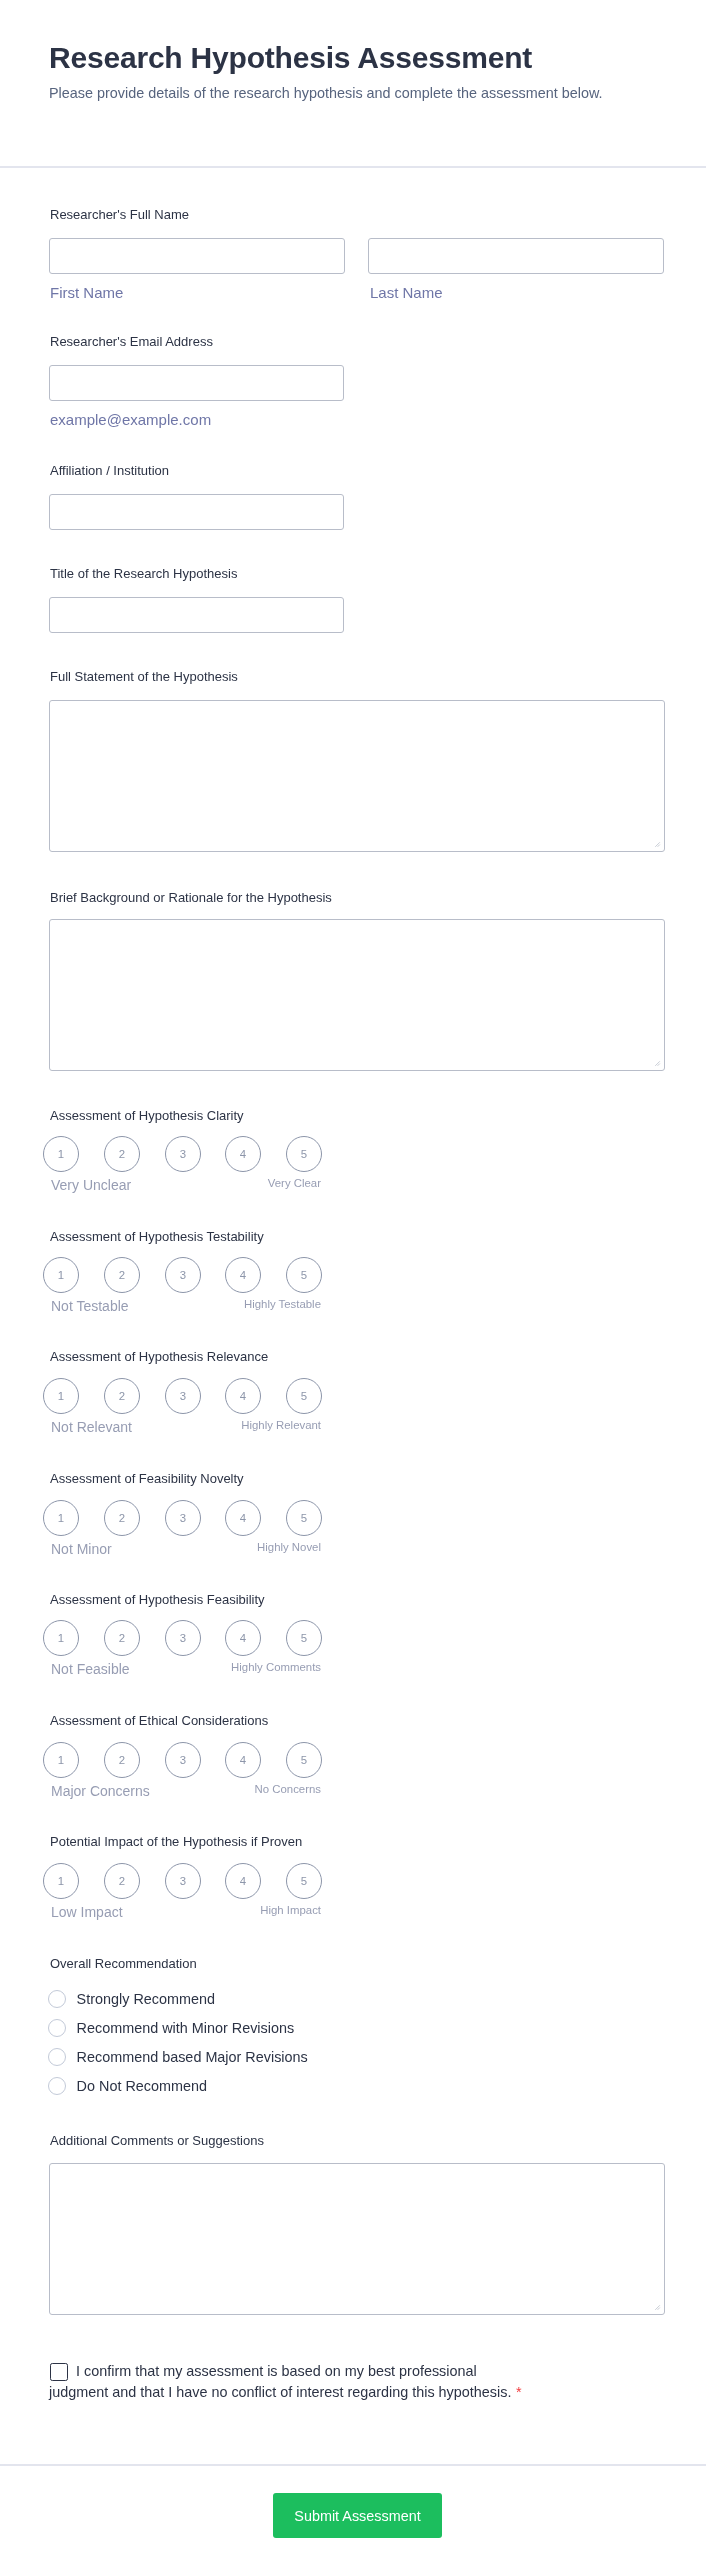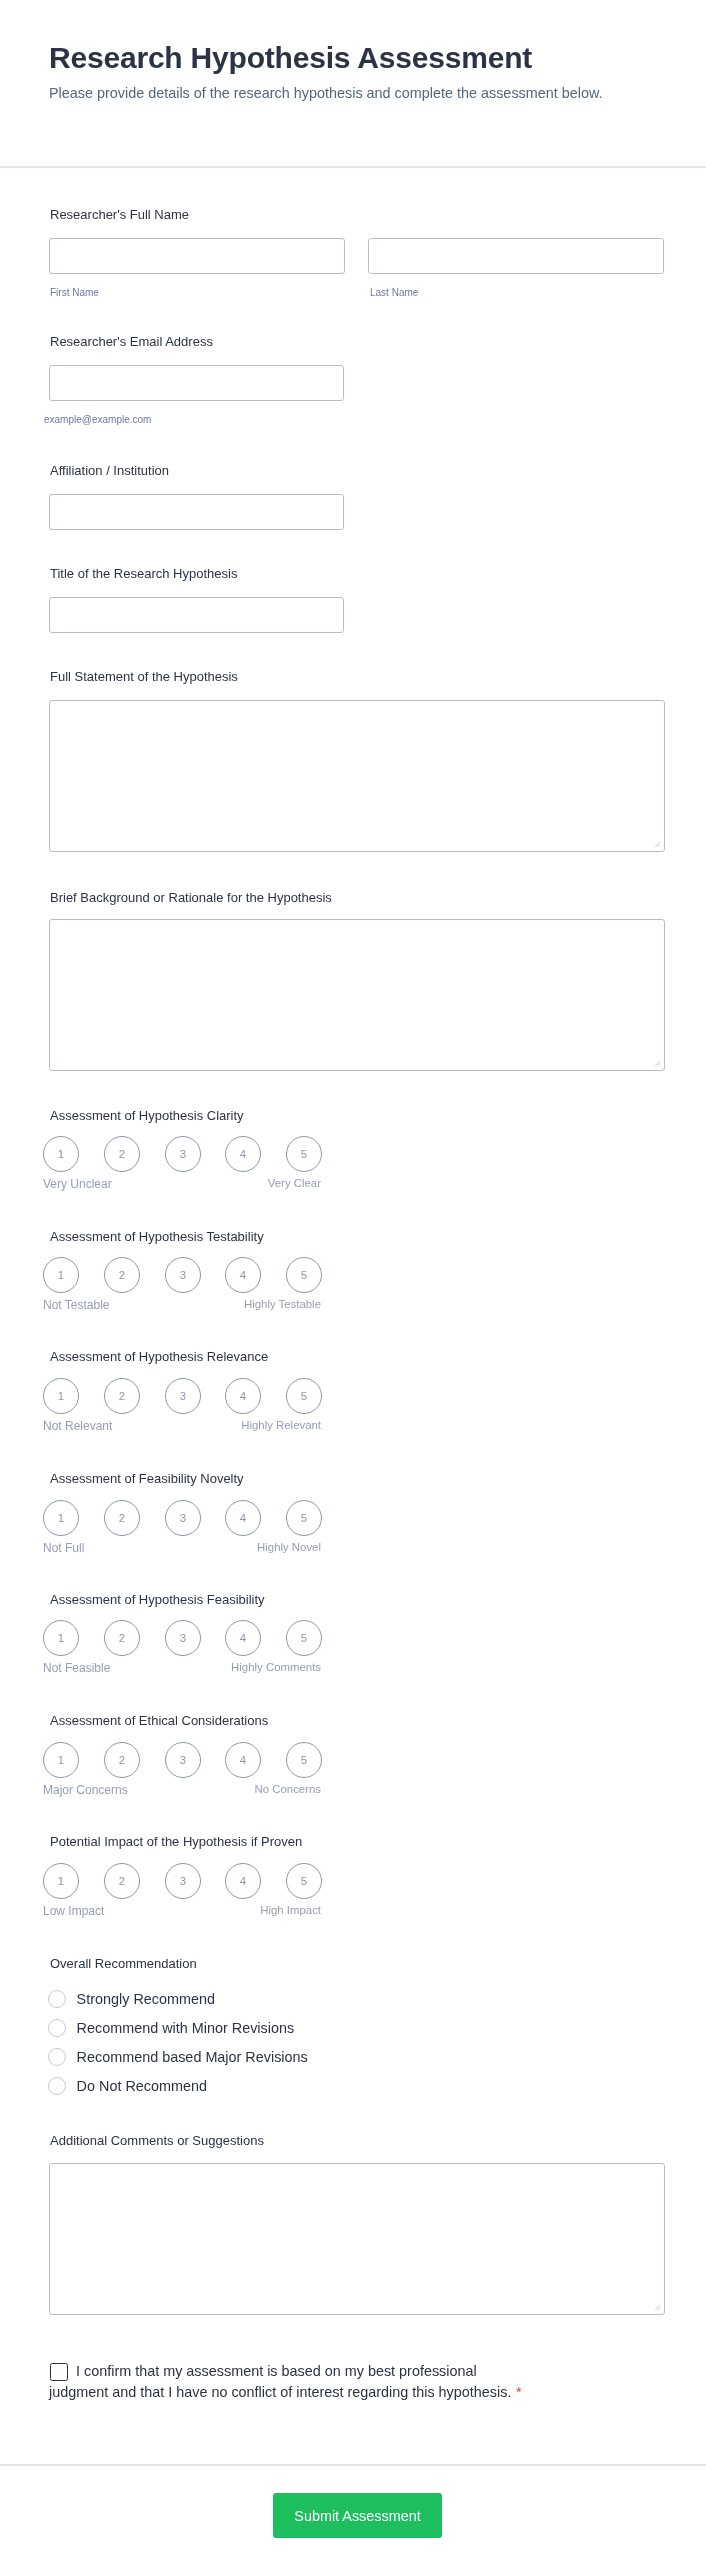--- a/index.html
+++ b/index.html
@@ -5,28 +5,28 @@
   html, body { margin: 0; padding: 0; }
   body {
     width: 706px; height: 2576px; position: relative; background: #ffffff;
     font-family: "Liberation Sans", "DejaVu Sans", sans-serif; color: #2c3345; overflow: hidden;
   }
   .abs { position: absolute; }
   .title { left: 49px; top: 40px; font-size: 30px; font-weight: 600; color: #2c3345; letter-spacing: -0.2px; line-height: 36px; white-space: nowrap; }
   .subtitle { left: 49px; top: 81px; width: 593px; font-size: 14.4px; line-height: 24px; color: #57647e; }
   .hdivider { left: 0; width: 706px; height: 1.5px; background: #e3e5ee; }
   .label { left: 50px; font-size: 13px; color: #2c3345; line-height: 18px; white-space: nowrap; }
-  .sublabel { font-size: 10px; color: #6f76a7; line-height: 13.7px; white-space: nowrap; }
+  .sublabel { font-size: 15px; color: #6f76a7; line-height: 13.7px; white-space: nowrap; }
   .input { height: 36px; border: 0.8px solid #b8bdc9; border-radius: 3px; background: #fff; box-sizing: border-box; }
   .textarea { left: 49px; width: 616px; height: 152px; border: 0.8px solid #b8bdc9; border-radius: 3px; background: #fff; box-sizing: border-box; }
   .grip { position: absolute; right: 3px; bottom: 3px; width: 7.6px; height: 7.6px; }
   .rating { left: 43px; height: 53px; width: 304px; }
   .circle { position: absolute; top: 0; width: 36px; height: 36px; border: 1.1px solid #8d96aa; border-radius: 50%; box-sizing: border-box;
     display: flex; align-items: center; justify-content: center; font-size: 11.4px; color: #8d96aa; background: #fff; cursor: pointer; }
-  .rate-min { position: absolute; left: 0; top: 41px; font-size: 12px; color: #979db3; white-space: nowrap; }
+  .rate-min { position: absolute; left: 8px; top: 41px; font-size: 14px; color: #979db3; white-space: nowrap; }
   .rate-max { position: absolute; right: 0; top: 41px; font-size: 11.4px; color: #979db3; white-space: nowrap; text-align: right; }
   .radio-row { left: 48px; height: 20px; display: flex; align-items: center; }
   .radio { width: 18px; height: 18px; border: 1.1px solid #c3cad8; border-radius: 50%; box-sizing: border-box; background: #fff; margin-right: 10.6px; }
   .radio-label { font-size: 14.4px; color: #2c3345; white-space: nowrap; }
   .checkbox { left: 50px; top: 2363px; width: 18px; height: 18px; border: 1.5px solid #2c3345; border-radius: 2.3px; box-sizing: border-box; background: #fff; }
   .consent { left: 49px; top: 2361px; width: 562px; font-size: 14.4px; line-height: 20.5px; color: #2c3345; }
   .consent .indent { display: inline-block; width: 27px; }
   .req { color: #f23a3c; margin-left: 4.6px; }
   .submit { left: 273px; top: 2493px; width: 169px; height: 45px; background: #1cbe5e; border-radius: 3px; color: #fff; font-size: 14.4px;
     display: flex; align-items: center; justify-content: center; border: none; cursor: pointer; }
@@ -39,21 +39,21 @@
 <div class="abs hdivider" style="top:166px;"></div>
 
 <div class="abs label" style="top:206px;">Researcher's Full Name</div>
 <input class="abs input" style="left: 49px; top: 238px; width: 296px;" value="">
 <div class="abs sublabel" style="left:50px; top:286px;">First Name</div>
 <input class="abs input" style="left: 368px; top: 238px; width: 296px;" value="">
 <div class="abs sublabel" style="left:370px; top:286px;">Last Name</div>
 
 <div class="abs label" style="top:333px;">Researcher's Email Address</div>
 <input class="abs input" style="left: 49px; top: 365px; width: 295px;" value="">
-<div class="abs sublabel" style="left:44px; top:413px;">example@example.com</div>
+<div class="abs sublabel" style="left:50px; top:413px;">example@example.com</div>
 
 <div class="abs label" style="top:462px;">Affiliation / Institution</div>
 <input class="abs input" style="left: 49px; top: 494px; width: 295px;" value="">
 
 <div class="abs label" style="top:565px;">Title of the Research Hypothesis</div>
 <input class="abs input" style="left: 49px; top: 597px; width: 295px;" value="">
 
 <div class="abs label" style="top:668px;">Full Statement of the Hypothesis</div>
 <div class="abs textarea" style="top:700px;">
   <svg class="grip" viewBox="0 0 10 10">
@@ -101,21 +101,21 @@
   <div class="rate-max">Highly Relevant</div>
 </div>
 
 <div class="abs label" style="top:1470px;">Assessment of Feasibility Novelty</div>
 <div class="abs rating" style="top:1500px; width:278px;">
   <div class="circle" style="left:0px;">1</div>
   <div class="circle" style="left:61px;">2</div>
   <div class="circle" style="left:122px;">3</div>
   <div class="circle" style="left:182px;">4</div>
   <div class="circle" style="left:243px;">5</div>
-  <div class="rate-min">Not Full</div>
+  <div class="rate-min">Not Minor</div>
   <div class="rate-max">Highly Novel</div>
 </div>
 
 <div class="abs label" style="top:1591px;">Assessment of Hypothesis Feasibility</div>
 <div class="abs rating" style="top:1620px; width:278px;">
   <div class="circle" style="left:0px;">1</div>
   <div class="circle" style="left:61px;">2</div>
   <div class="circle" style="left:122px;">3</div>
   <div class="circle" style="left:182px;">4</div>
   <div class="circle" style="left:243px;">5</div>

